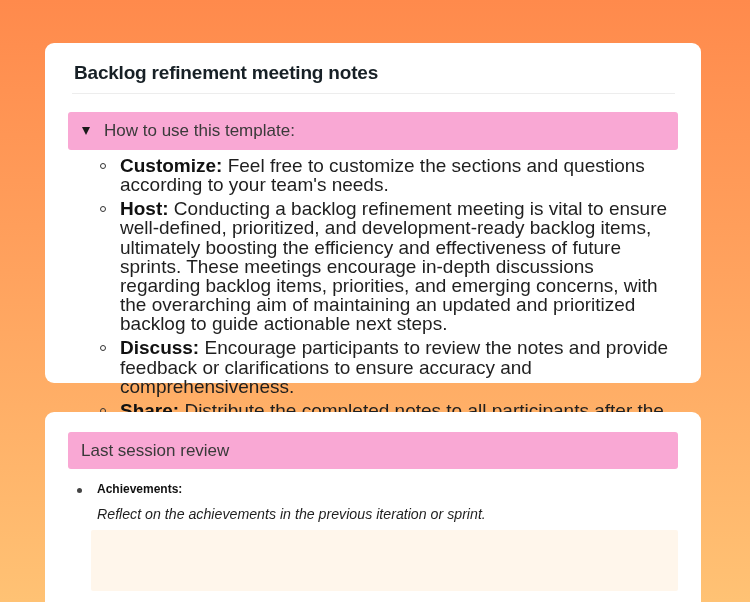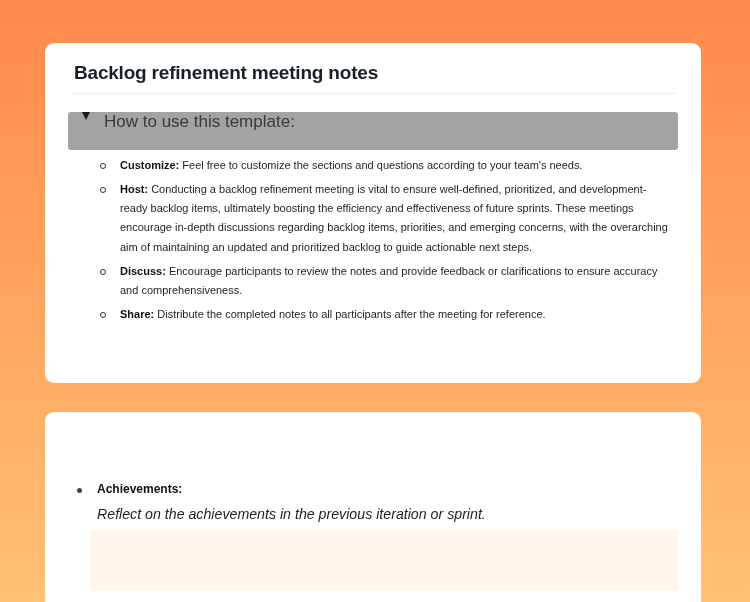--- a/index.html
+++ b/index.html
@@ -32,23 +32,24 @@
     position: absolute;
     left: 27px; top: 50px;
     width: 603px; height: 1px;
     background: #ededed;
   }
   .section-header {
     position: absolute;
     left: 23px;
     width: 610px;
     height: 38px;
-    background: #a3a3a3;
+    background: #f9a8d4;
     border-radius: 3px;
     display: flex;
+    align-items: center;
   }
   .card-1 .section-header { top: 69px; }
   .card-2 .section-header { top: 20px; height: 37px; }
 
   .toggle-icon {
     display: inline-block;
     width: 0; height: 0;
     border-left: 4.5px solid transparent;
     border-right: 4.5px solid transparent;
     border-top: 8px solid #1a1a1a;
@@ -64,21 +65,21 @@
 
   .help-list {
     position: absolute;
     left: 55px; top: 113px;
     width: 570px;
     list-style: none;
   }
   .help-list li {
     position: relative;
     padding-left: 20px;
-    font-size: 11px;
+    font-size: 19px;
     line-height: 19.2px;
     color: #1f1f1f;
     margin-bottom: 4.8px;
   }
   .help-list li .bullet {
     position: absolute;
     left: 0; top: 7px;
     width: 6px; height: 6px;
     border: 1px solid #333;
     border-radius: 50%;
@@ -150,20 +151,23 @@
       <b>Discuss:</b><span> Encourage participants to review the notes and provide feedback or clarifications to ensure accuracy and comprehensiveness.</span>
     </li>
     <li>
       <span class="bullet"></span>
       <b>Share:</b><span> Distribute the completed notes to all participants after the meeting for reference.</span>
     </li>
   </ul>
 </div>
 
 <div class="card card-2">
+  <div class="section-header">
+    <span class="section-title">Last session review</span>
+  </div>
 
   <div class="review-item">
     <span class="review-bullet"></span>
     <span class="review-label">Achievements:</span>
     <span class="review-prompt">Reflect on the achievements in the previous iteration or sprint.</span>
   </div>
   <textarea class="review-input" style=""></textarea>
 </div>
 
 </body></html>

